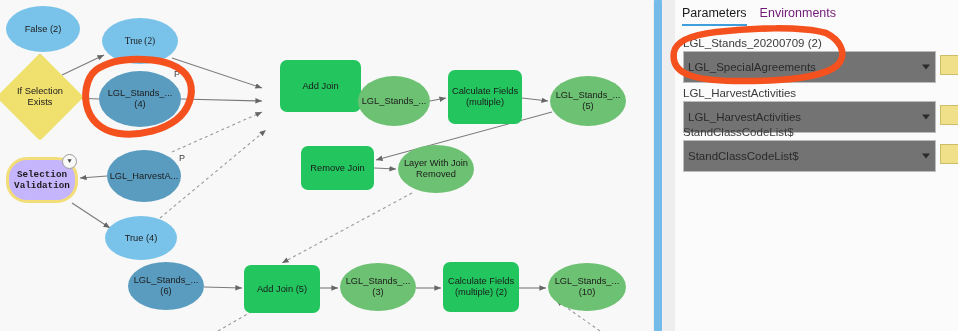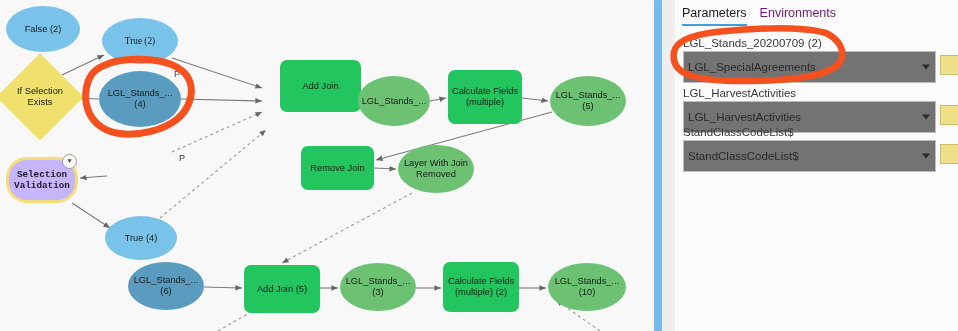--- a/index.html
+++ b/index.html
@@ -200,20 +200,21 @@
 
     <div class="node ell green" style="left:550px;top:76px;width:76px;height:50px;">LGL_Stands_...
 (5)</div>
 
     <div class="node validation" style="left:6px;top:157px;width:72px;height:46px;">
       <span>Selection
 Validation</span>
       <span class="val-chevron">▼</span>
     </div>
 
+    <div class="node ell blue-dark" style="left:107px;top:150px;width:74px;height:52px;">LGL_HarvestA...</div>
 
     <div class="node rect" style="left:301px;top:146px;width:73px;height:44px;">Remove Join</div>
 
     <div class="node ell green" style="left:398px;top:145px;width:76px;height:48px;">Layer With Join
 Removed</div>
 
     <div class="node ell blue-light" style="left:105px;top:216px;width:72px;height:44px;text-align:right;">True (4)</div>
 
     <div class="node ell blue-dark" style="left:128px;top:262px;width:76px;height:48px;">LGL_Stands_...
 (6)</div>

